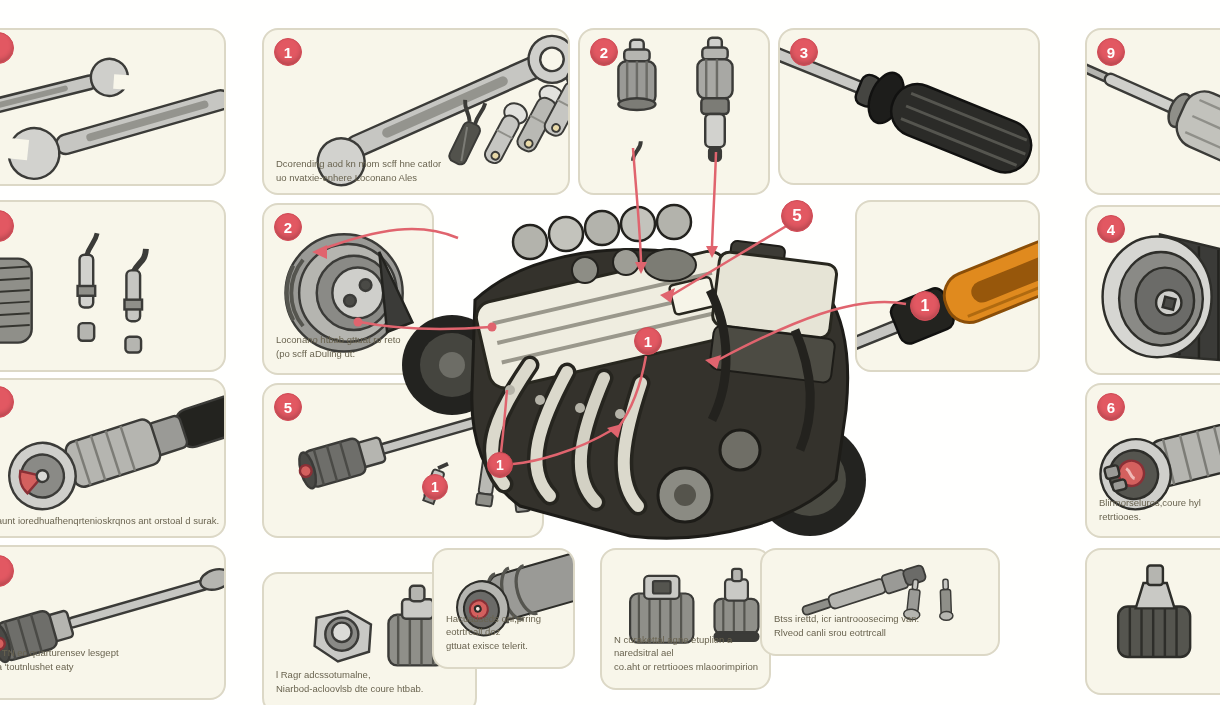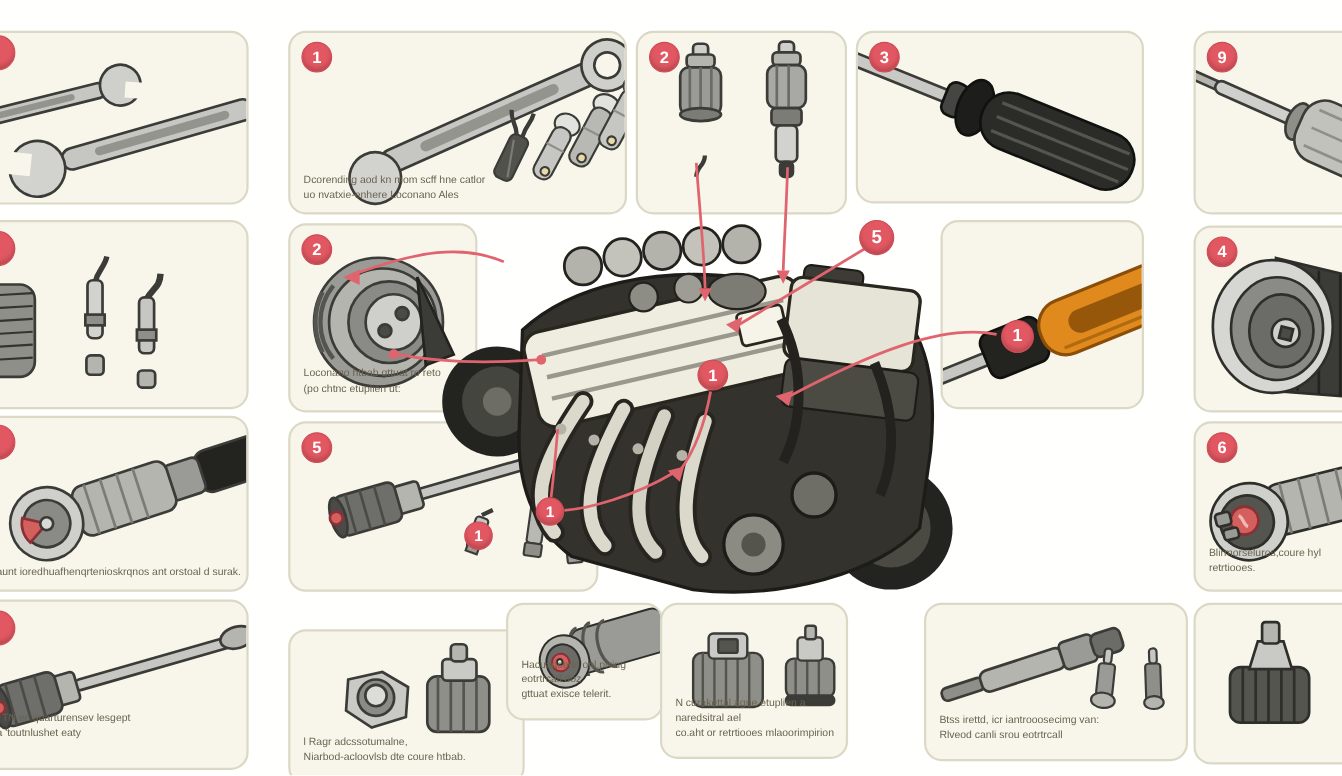--- a/index.html
+++ b/index.html
@@ -228,21 +228,21 @@
         <circle cx="88" cy="98" r="6" fill="#4a4a46"></circle>
           <circle cx="104" cy="82" r="6" fill="#4a4a46"></circle>
         <path d="M118,48 L152,120 L126,130 Z" fill="#3b3b38" stroke="#23231f"></path>
       </g>
     </svg>
     <div class="badge corner">
         <span>2</span>
       </div>
     <p class="caption" style="bottom:12px">
       <span>Loconano htbab gttuat ro reto</span><br>
-      <span>(po chtnc etuplien ut:</span>
+      <span>(po scff aDuling ut:</span>
     </p>
   </section>
 
   <section class="panel" style="left:855px;top:200px;width:185px;height:172px">
     <svg class="icon" viewBox="0 0 185 172">
       <g transform="translate(88,108) rotate(-22)" stroke="#3b3b38" stroke-width="2.5">
         <rect x="-150" y="-6" width="112" height="12" rx="6" fill="#c6c6c2"></rect>
         <rect x="-52" y="-22" width="58" height="44" rx="10" fill="#23231f" stroke="#111110"></rect>
         <rect x="4" y="-26" width="152" height="52" rx="24" fill="#e08a1e" stroke="#8a4e08" stroke-width="3"></rect>
         <rect x="32" y="-11" width="104" height="22" rx="11" fill="#8a4e08" stroke="none" opacity="0.85"></rect>
@@ -344,21 +344,21 @@
         <rect x="126" y="26" width="32" height="20" rx="4" fill="#c9c9c5"></rect>
         <rect x="134" y="12" width="15" height="16" rx="4" fill="#b5b5b0"></rect>
       </g>
     </svg>
     <p class="caption" style="bottom:16px">
       <span>l Ragr adcssotumalne,</span><br>
       <span>Niarbod-acloovlsb dte coure htbab.</span>
     </p>
   </section>
 
-  <section class="panel" style="left:460px;top:548px;width:143px;height:107px">
+  <section class="panel" style="left:432px;top:548px;width:143px;height:121px">
     <svg class="icon" viewBox="0 0 143 142">
       <g transform="translate(62,60) rotate(-16)" stroke="#2e2e2a" stroke-width="2.5">
         <rect x="-4" y="-28" width="120" height="56" rx="14" fill="#9a9a96"></rect>
         <path d="M8,-30 A16,30 0 0 0 8,30 M26,-32 A16,32 0 0 0 26,32 M44,-30 A16,30 0 0 0 44,30" fill="none" stroke="#55554f" stroke-width="4"></path>
         <ellipse cx="-18" cy="6" rx="31" ry="33" fill="#b5b5b0"></ellipse>
         <ellipse cx="-20" cy="7" rx="21" ry="23" fill="#6b6b68"></ellipse>
         <circle cx="-23" cy="6" r="11" fill="#d4605e" stroke="#8a3036"></circle>
         <circle cx="-24" cy="5" r="3.5" fill="#f3e9e2"></circle>
       </g>
     </svg>
@@ -387,21 +387,21 @@
         <rect x="140" y="26" width="26" height="24" rx="4" fill="#c9c9c5"></rect>
         <rect x="148" y="14" width="11" height="14" rx="3" fill="#b5b5b0"></rect>
       </g>
     </svg>
     <p class="caption" style="bottom:14px">
       <span>N curakettal agne etuplien a naredsitral ael</span><br>
       <span>co.aht or retrtiooes mlaoorimpirion</span>
     </p>
   </section>
 
-  <section class="panel" style="left:840px;top:548px;width:240px;height:144px">
+  <section class="panel" style="left:760px;top:548px;width:240px;height:108px">
     <svg class="icon" viewBox="0 0 240 142">
       <g transform="translate(70,66) rotate(-18)" stroke="#3b3b38" stroke-width="2.5">
         <rect x="-58" y="-6" width="40" height="12" rx="5" fill="#8f8f89"></rect>
         <rect x="-20" y="-10" width="80" height="20" rx="7" fill="#b5b5b0"></rect>
         <rect x="58" y="-13" width="32" height="26" rx="5" fill="#9a9a96"></rect>
         <rect x="88" y="-11" width="28" height="22" rx="6" fill="#6b6b68"></rect>
       </g>
       <g stroke="#3b3b38" stroke-width="2">
         <g transform="translate(165,72) rotate(6)">
           <rect x="-3" y="-32" width="7" height="14" rx="3" fill="#c6c6c2"></rect>

